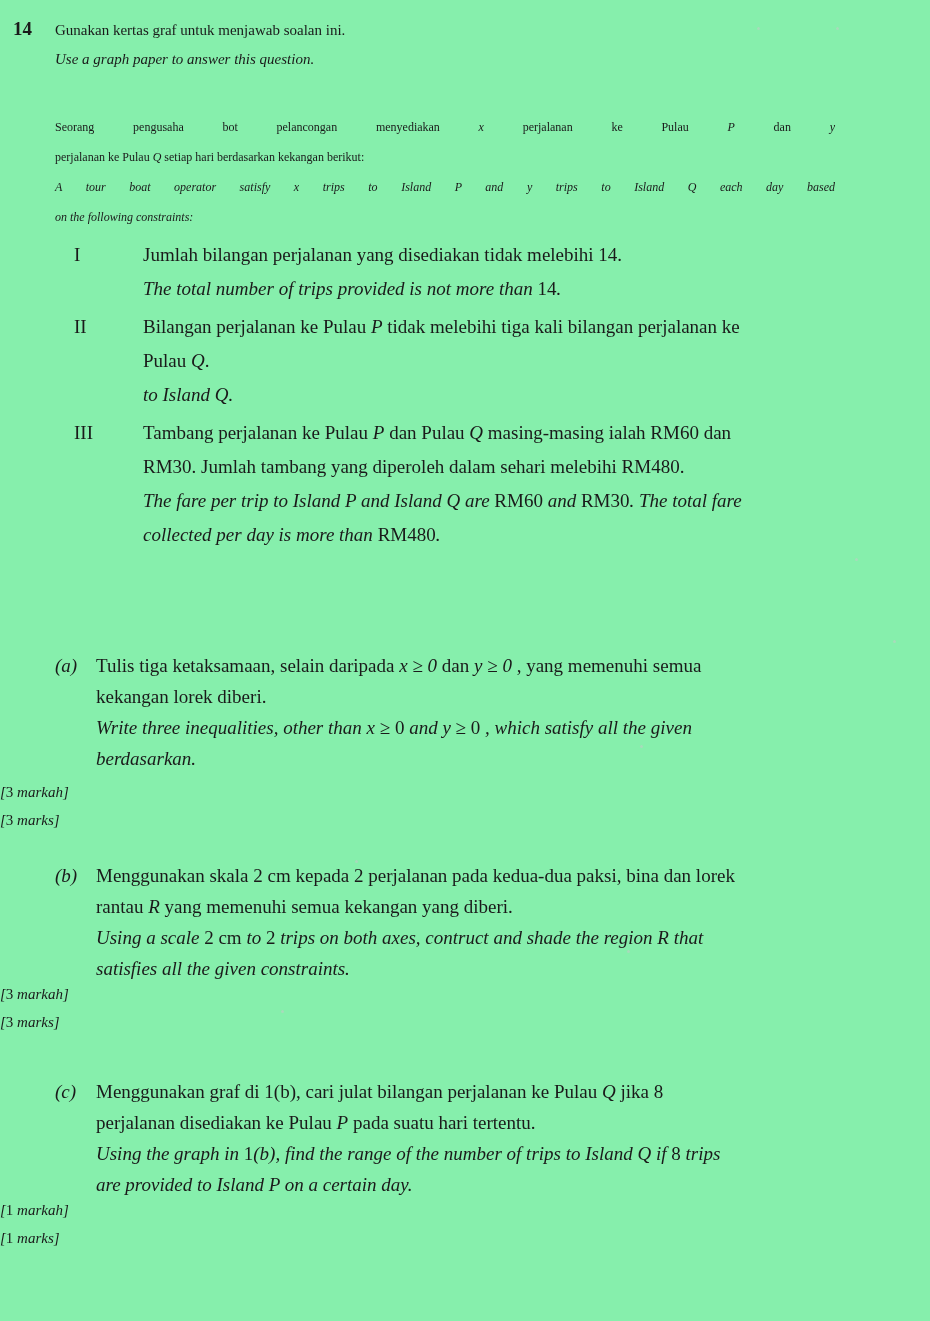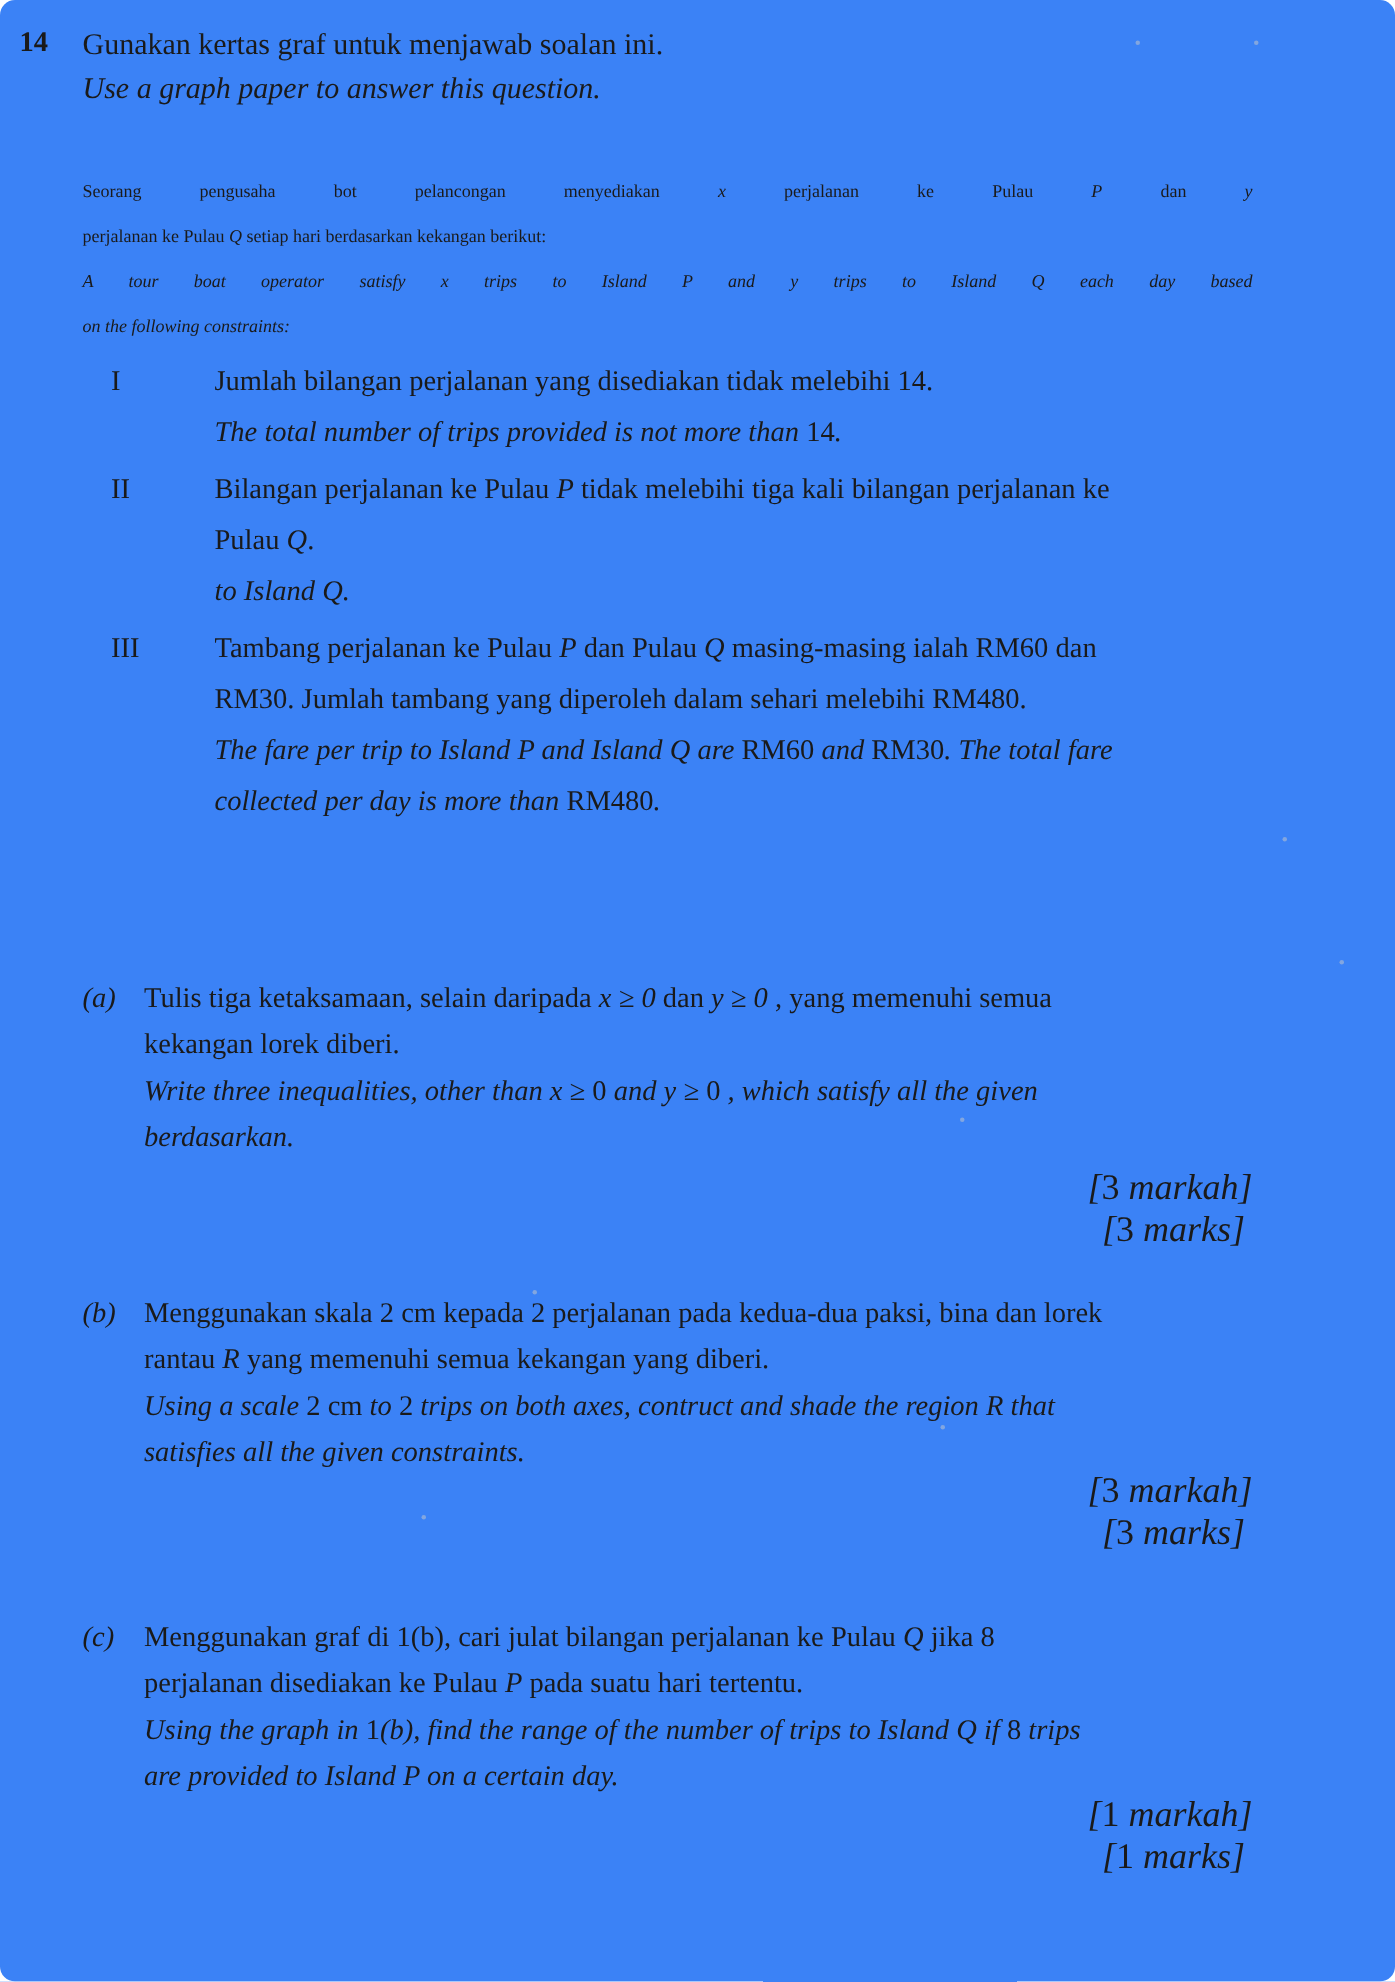--- a/index.html
+++ b/index.html
@@ -14,22 +14,21 @@
     font-family: "Liberation Serif", "DejaVu Serif", serif;
     color: #1a1a1a;
     overflow: hidden;
   }
 
   .page {
     position: absolute;
     left: 0; top: 0;
     width: 930px;
     height: 1321px;
-    background: #3b82f6;
-    border-radius: 10px;
+    background: #86efac;
   }
 
   
   .my { font-style: normal; }      
   .en { font-style: italic; }      
 
   
   .qnum {
     position: absolute;
     left: 13px;
@@ -37,21 +36,21 @@
     font-weight: bold;
     font-size: 19px;
     line-height: 26px;
   }
 
   .qhead {
     position: absolute;
     left: 55px;
     top: 16px;
     width: 780px;
-    font-size: 20px;
+    font-size: 15px;
     line-height: 29px;
   }
 
   
   .intro {
     position: absolute;
     left: 55px;
     top: 112px;
     width: 780px;
     font-size: 12px;
@@ -107,22 +106,21 @@
   .pbody {
     margin-left: 96px;
     width: 740px;
     line-height: 31px;
   }
   .pbody .line { display: block; }
 
   .marks {
     position: absolute;
     width: 930px;
-    text-align: right;
-    font-size: 24px;
+    font-size: 15px;
     line-height: 28px;
   }
   .marks .row {
     display: block;
     padding-right: 95px;
   }
   .marks .row.second { padding-right: 100px; }
 
   
   #part-a      { top: 650px; }

